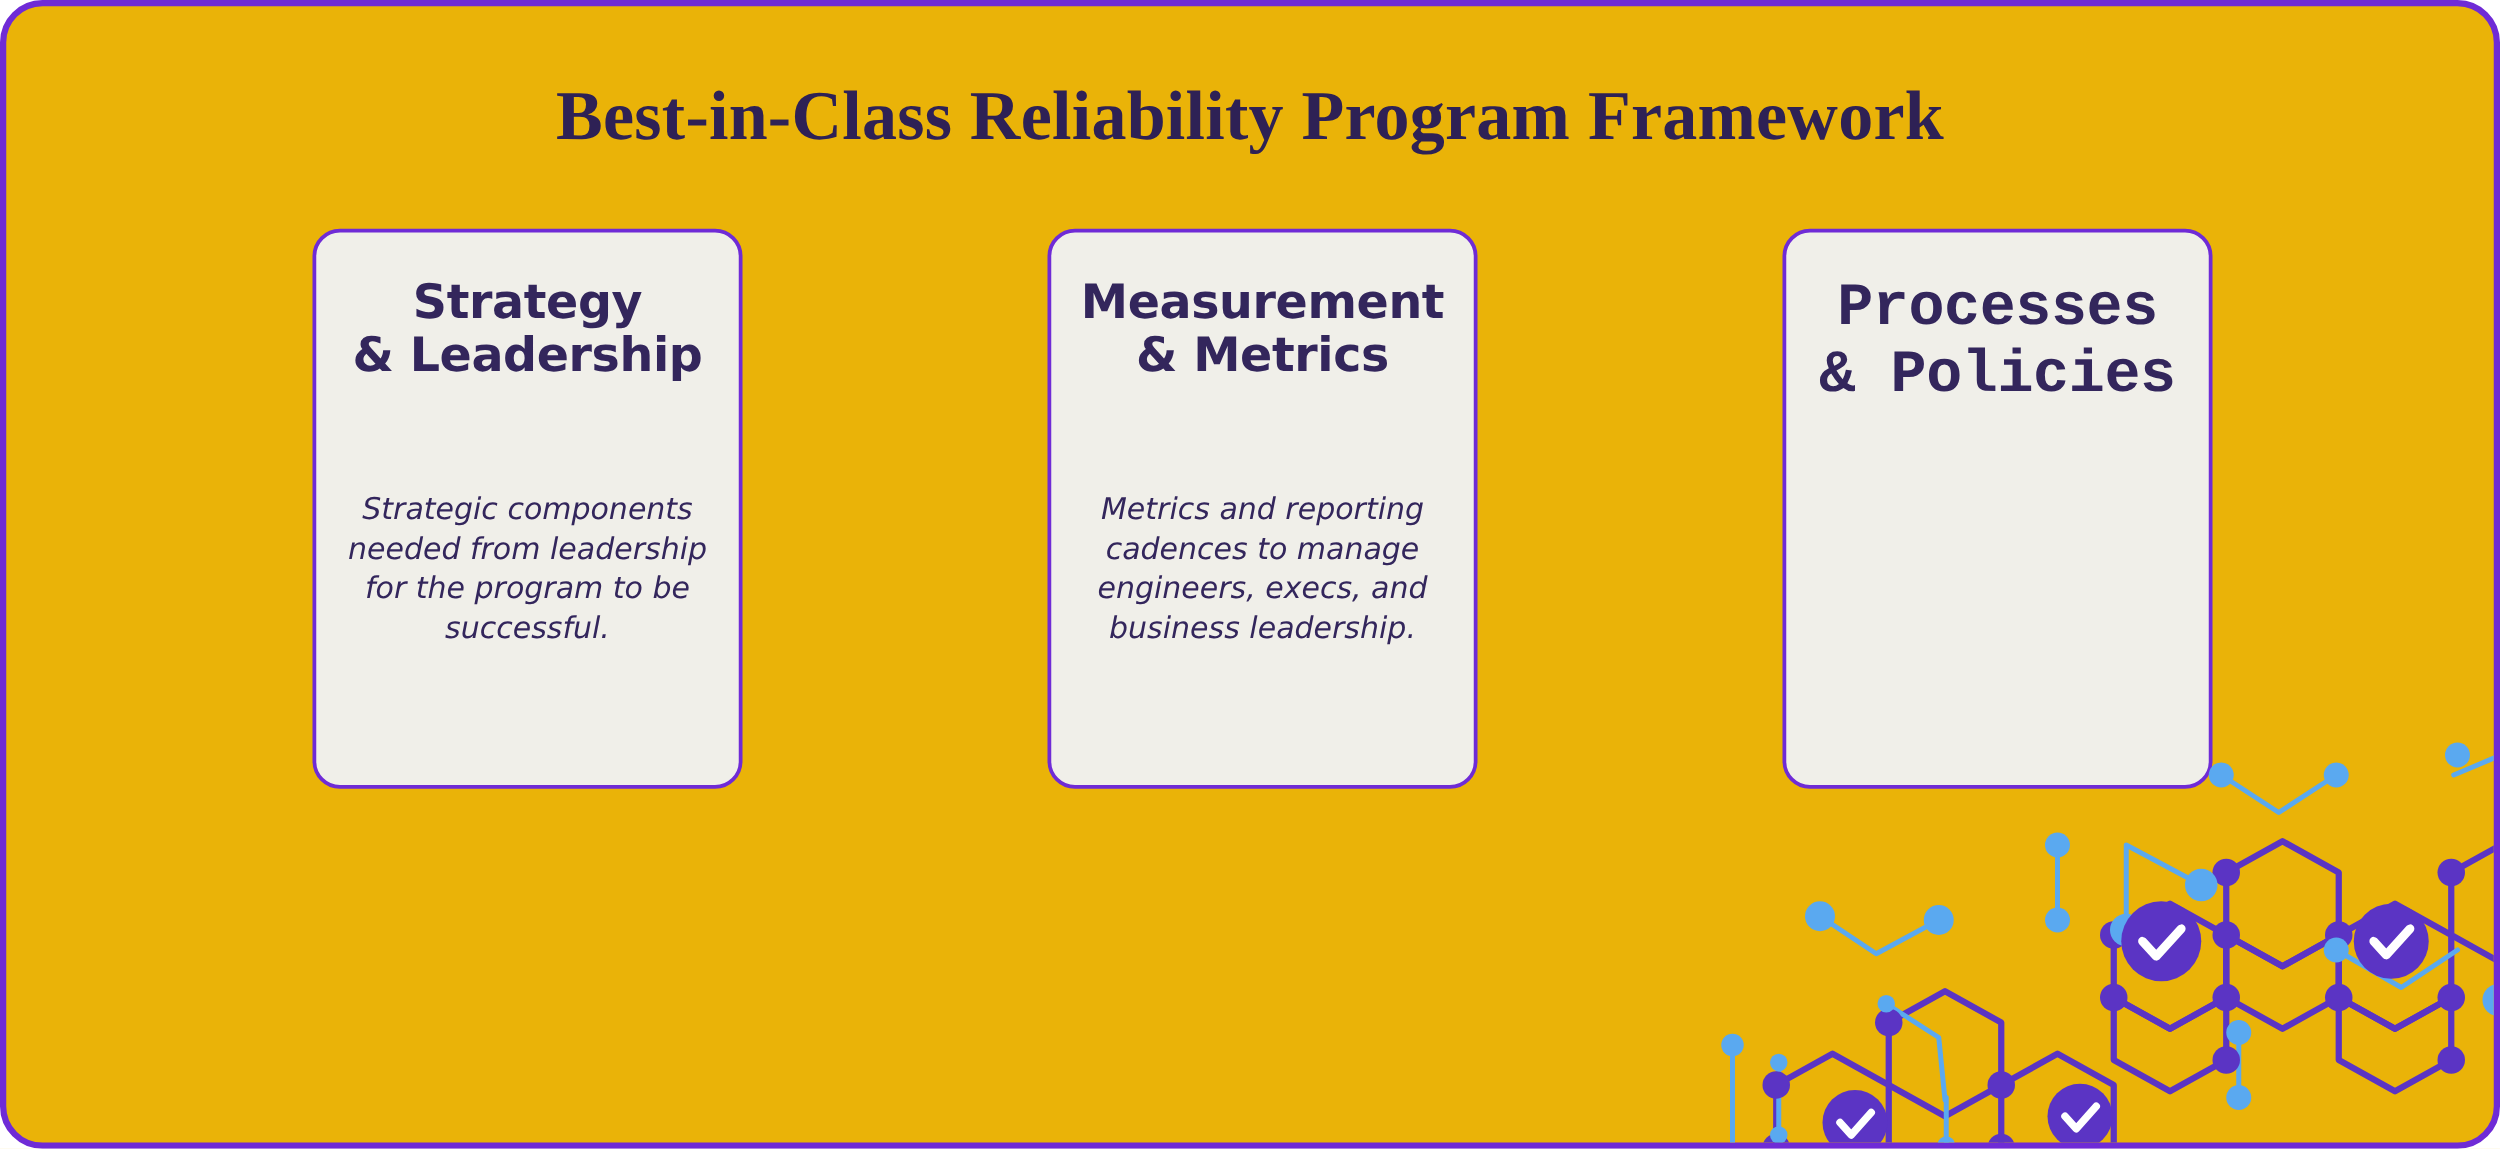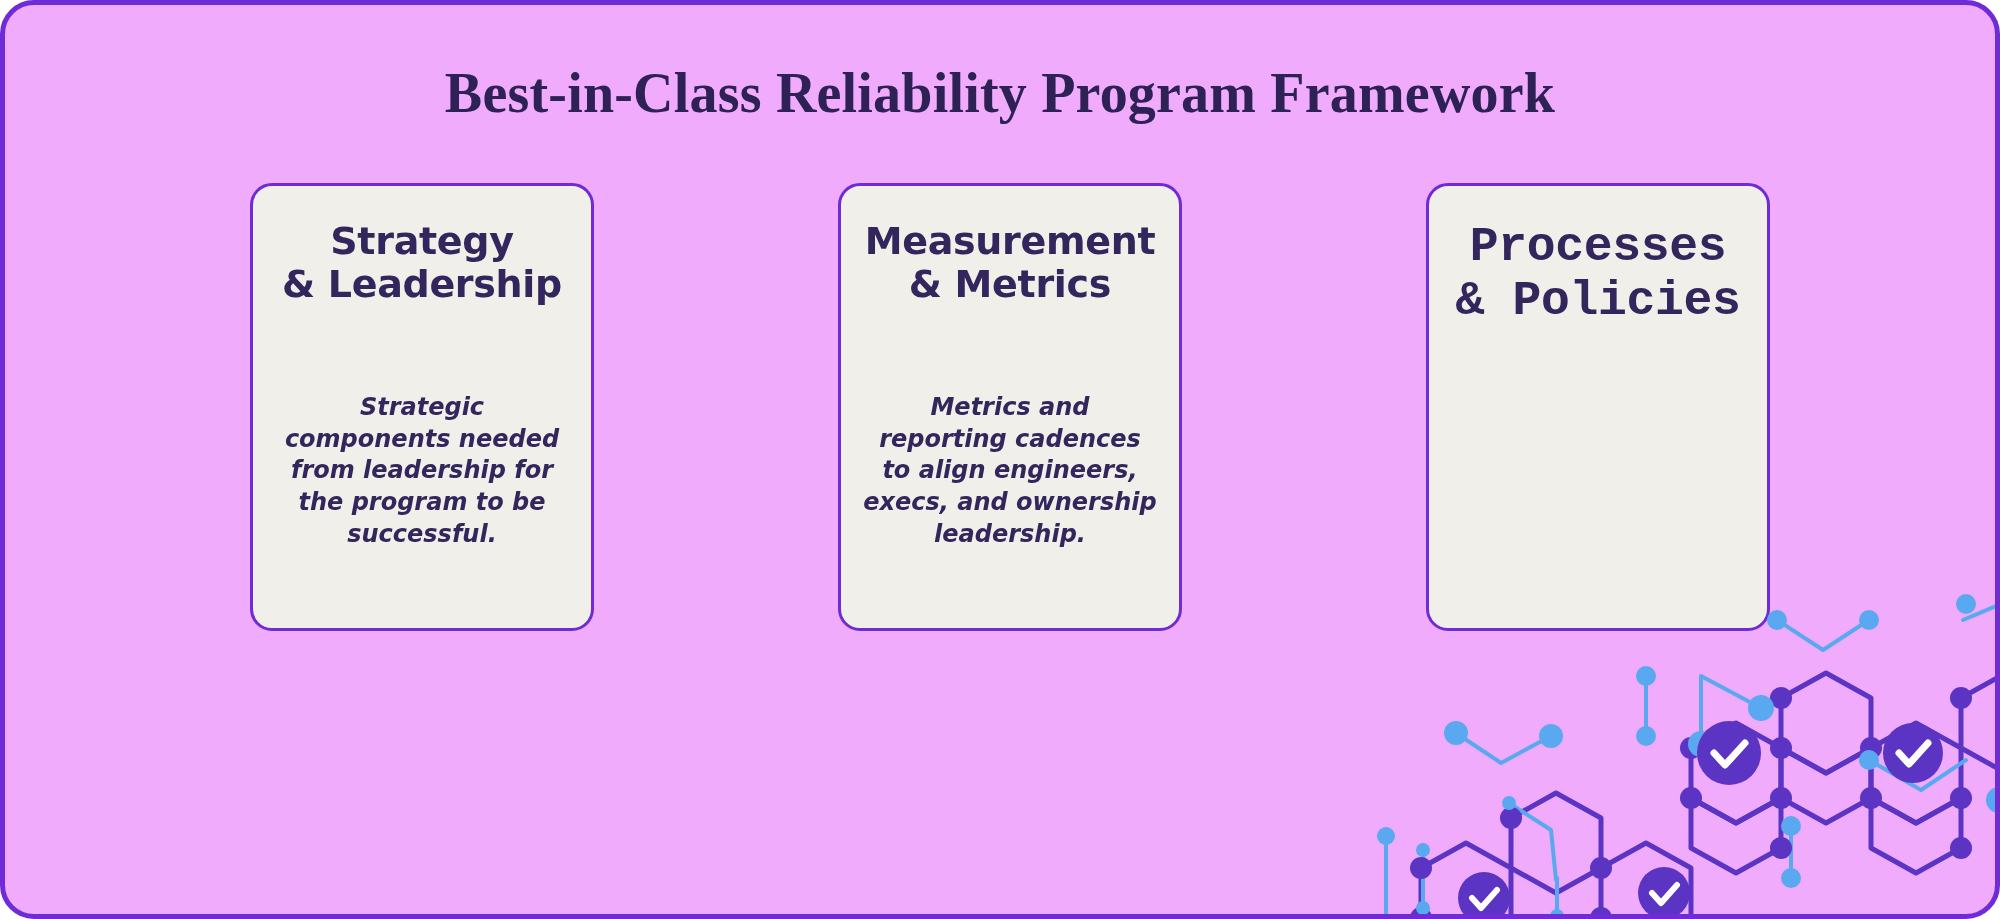--- a/index.html
+++ b/index.html
@@ -5,21 +5,21 @@
   html, body {
     margin: 0;
     padding: 0;
     background: #ffffff;
   }
   #frame {
     position: relative;
     width: 2000px;
     height: 919px;
     box-sizing: border-box;
-    background: #f0abfc;
+    background: #eab308;
     border: 5px solid #6f2bd6;
     border-radius: 34px;
     overflow: hidden;
     font-family: "Liberation Sans", sans-serif;
   }
 
   
   #title {
     position: absolute;
     top: 56px;
@@ -63,21 +63,21 @@
     line-height: 1.13;
     color: #33265c;
     text-align: center;
     white-space: pre-line;
     letter-spacing: -0.3px;
   }
   .card-body {
     margin-top: 86px;
     font-family: "DejaVu Sans", sans-serif;
     font-style: italic;
-    font-weight: 700;
+    font-weight: 400;
     font-size: 24px;
     line-height: 1.32;
     color: #33265c;
     text-align: center;
   }
   .card:nth-child(3) .card-title { font-size: 48px; font-family: Liberation Mono, monospace; }
 
   
   #hexnet {
     position: absolute;
@@ -100,21 +100,21 @@
     <div class="card">
       <div class="card-title">Strategy
 &amp; Leadership</div>
       <div class="card-body">Strategic components needed from leadership for the program to be successful.</div>
     </div>
 
 
     <div class="card">
       <div class="card-title">Measurement
 &amp; Metrics</div>
-      <div class="card-body">Metrics and reporting cadences to align engineers, execs, and ownership leadership.</div>
+      <div class="card-body">Metrics and reporting cadences to manage engineers, execs, and business leadership.</div>
     </div>
 
     <div class="card">
       <div class="card-title">Processes
 &amp; Policies</div>
     </div>
 
   </div>
 
   <svg id="hexnet" viewBox="0 0 640 350" xmlns="http://www.w3.org/2000/svg">

